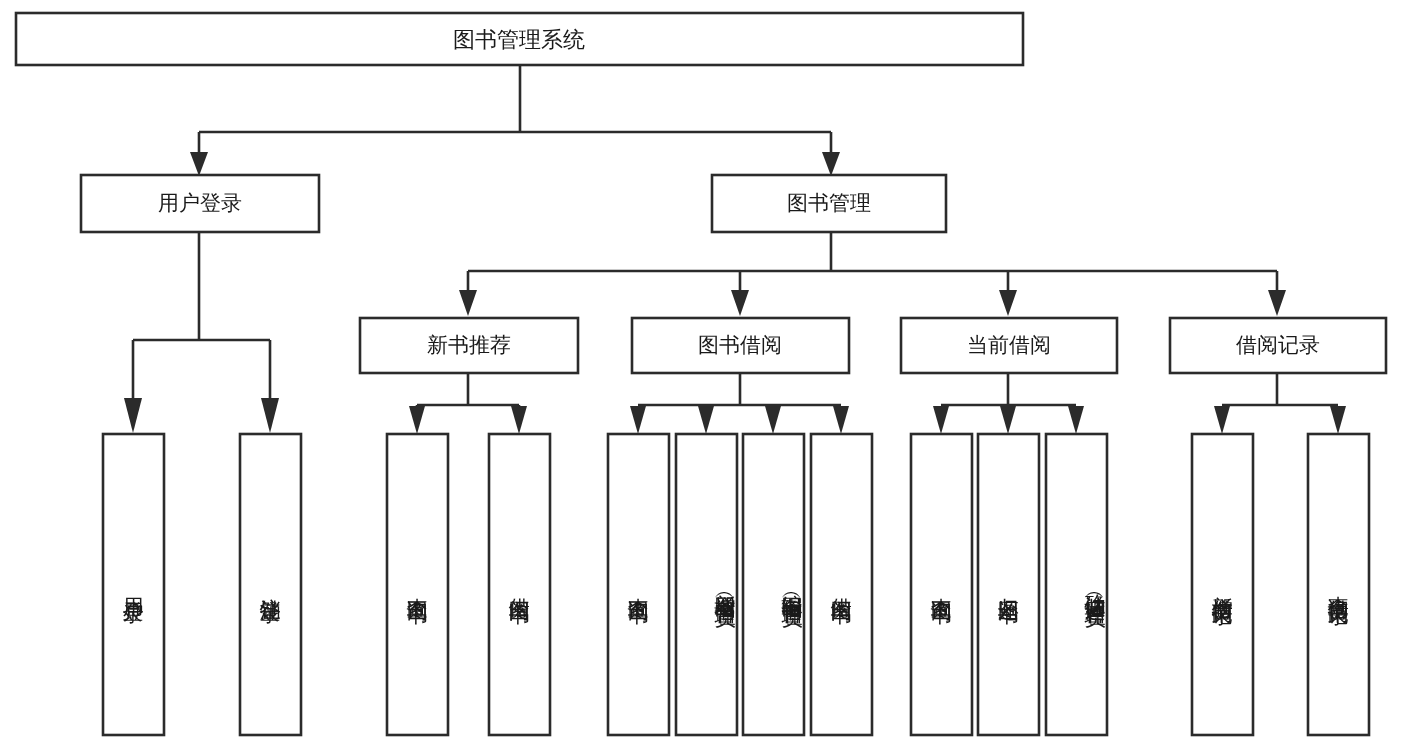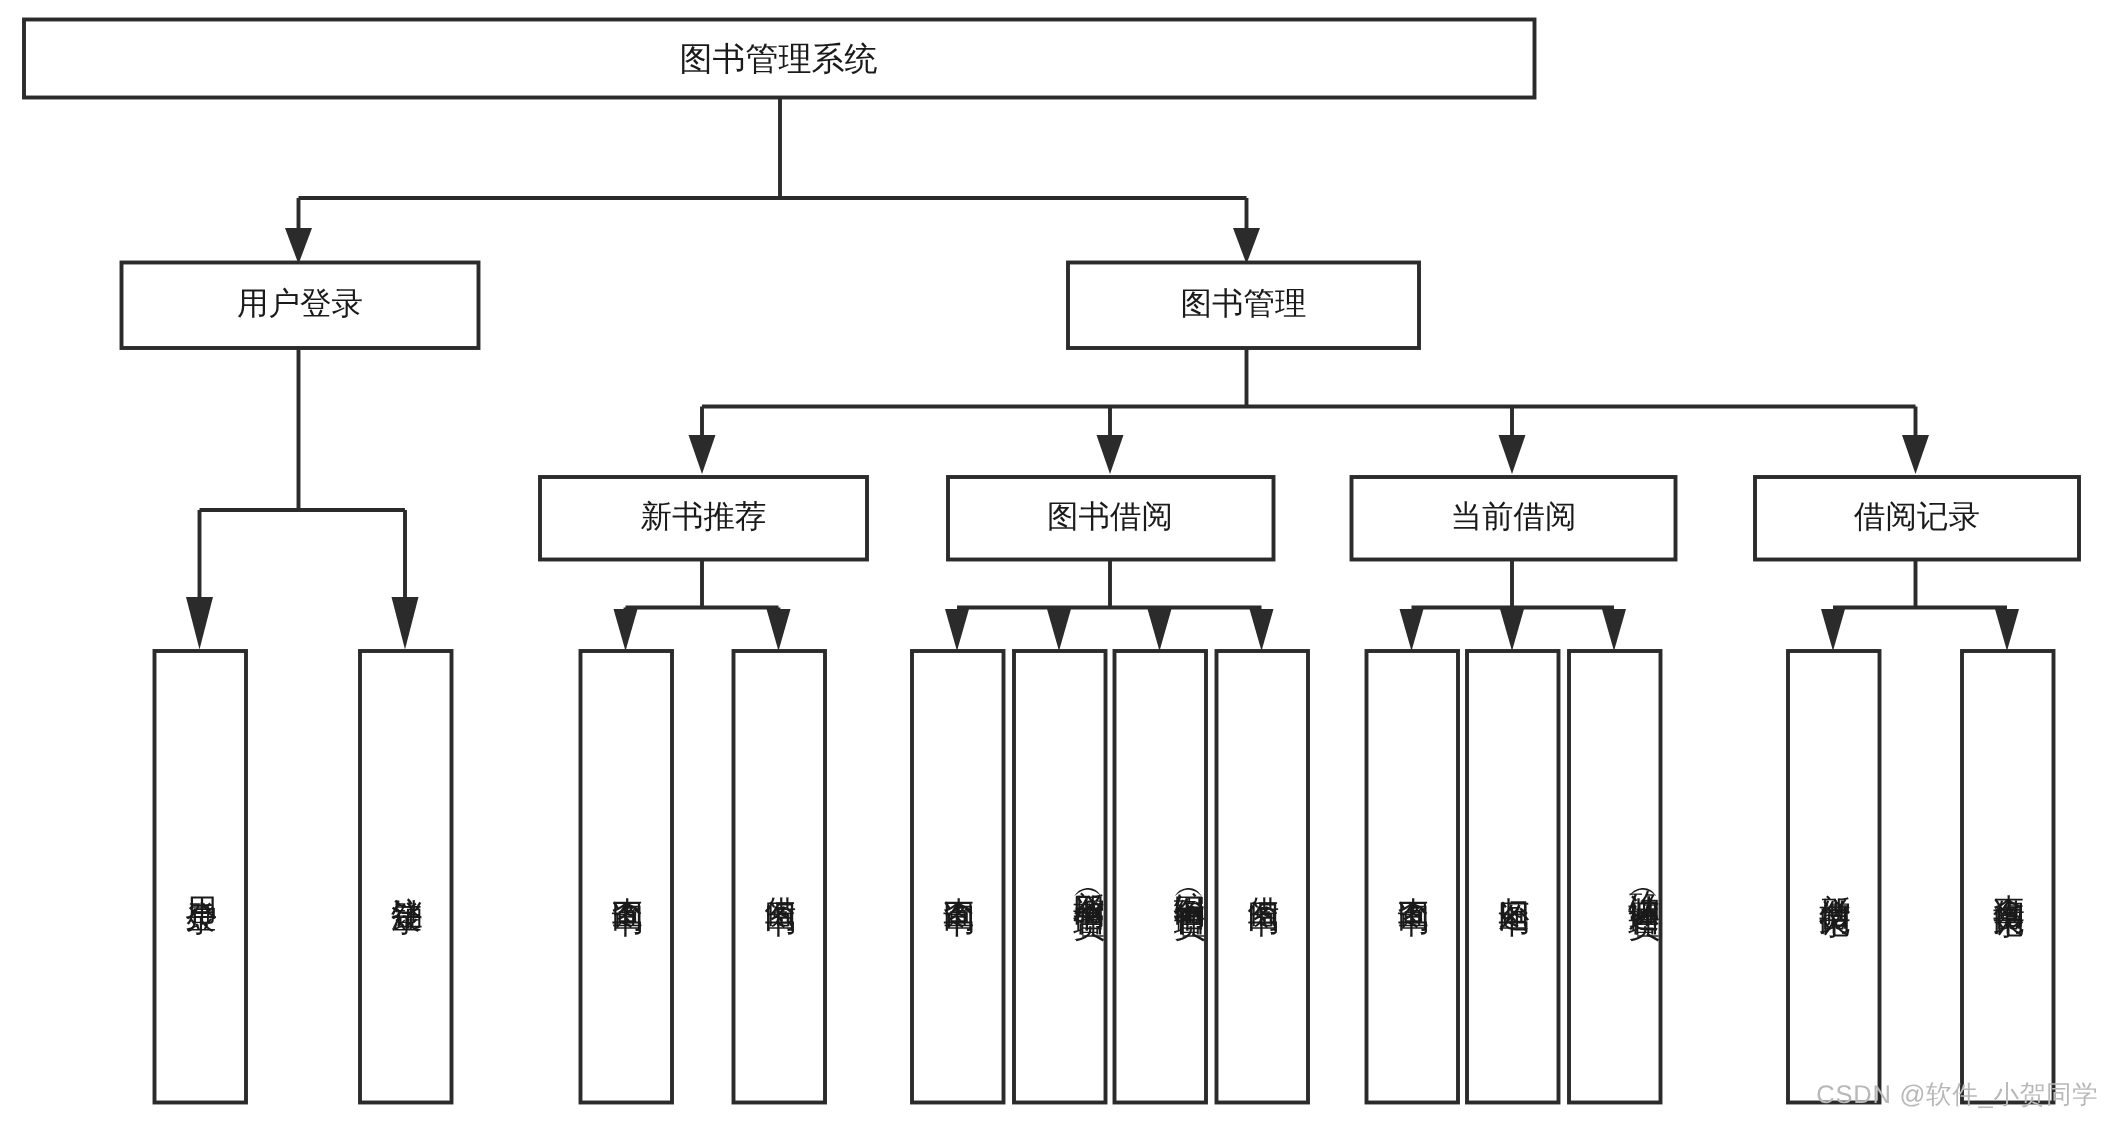--- a/index.html
+++ b/index.html
@@ -216,14 +216,13 @@
   <div class="vert-label top-v" style="left:743px; top:438px; width:61px; height:295px;">编辑图书（管理员）</div>
   <div class="vert-label center-v" style="left:811px; top:434px; width:61px; height:301px;">借阅图书</div>
 
   <div class="vert-label center-v" style="left:911px; top:434px; width:61px; height:301px;">查询图书</div>
   <div class="vert-label center-v" style="left:978px; top:434px; width:61px; height:301px;">归还图书</div>
   <div class="vert-label top-v" style="left:1046px; top:438px; width:61px; height:295px;">确认归还（管理员）</div>
 
   <div class="vert-label center-v" style="left:1192px; top:434px; width:61px; height:301px;">新增借阅记录</div>
   <div class="vert-label center-v" style="left:1308px; top:434px; width:61px; height:301px;">查询借阅记录</div>
 
-  <div id="watermark">CSDN @软件_小贺同学</div>
 </div>
 
 </body></html>

